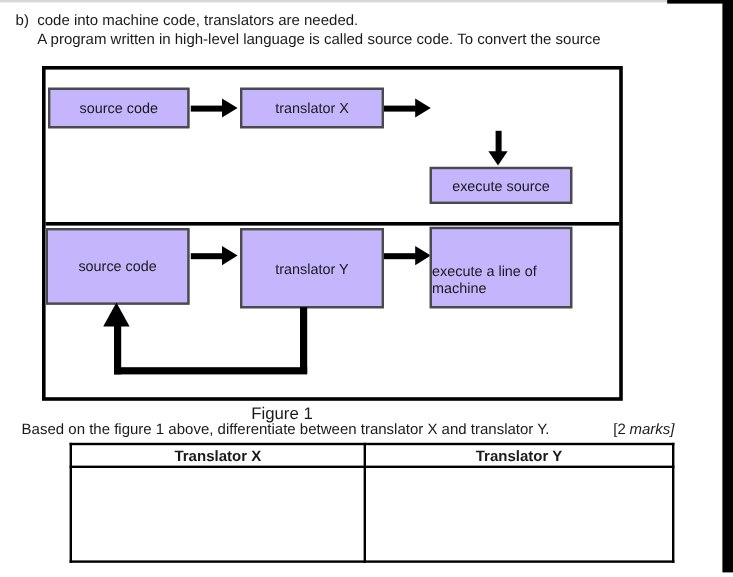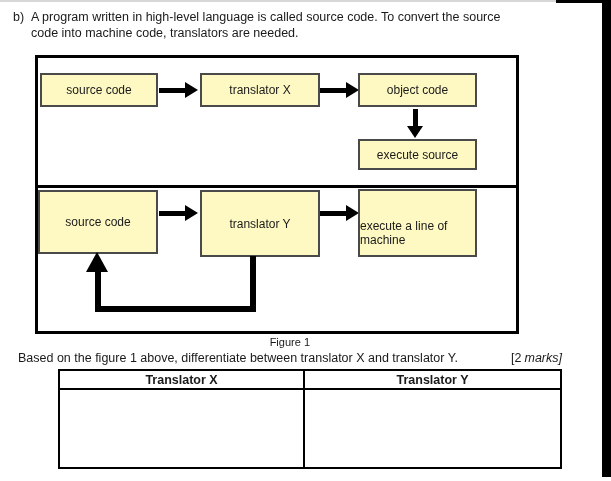--- a/index.html
+++ b/index.html
@@ -28,21 +28,21 @@
     border: 3px solid #000; box-sizing: border-box;
     background: #fff;
   }
   .figure-divider {
     position: absolute; left: 0; right: 0; top: 127px; height: 3px;
     background: #000;
   }
   
   .fbox {
     position: absolute; box-sizing: border-box;
-    border: 2px solid #4a4a4a; background: #fef9c3;
+    border: 2px solid #4a4a4a; background: #c4b5fd;
     display: flex; align-items: center; justify-content: center;
     font-size: 12px; text-align: center; line-height: 14px;
   }
   #box-src1 { left: 40px;  top: 73px;  width: 118px; height: 34px; }
   #box-trx  { left: 200px; top: 73px;  width: 120px; height: 34px; }
   #box-obj  { left: 358px; top: 73px;  width: 119px; height: 34px; }
   #box-exe  { left: 358px; top: 139px; width: 119px; height: 31px; }
   #box-src2 { left: 38px;  top: 190px; width: 120px; height: 64px; }
   #box-try  { left: 200px; top: 190px; width: 120px; height: 67px; }
   #box-exl  { left: 358px; top: 189px; width: 119px; height: 68px;
@@ -68,21 +68,21 @@
   .loop-seg { position: absolute; background: #000; }
   #loop-down  { left: 250px; top: 256px; width: 6px; height: 55px; }
   #loop-horiz { left: 95px;  top: 306px; width: 161px; height: 6px; }
   #loop-up    { left: 95px;  top: 270px; width: 6px;  height: 42px; }
   #loop-head  { position: absolute; left: 86px; top: 252px; width: 0; height: 0;
                 border-left: 11px solid transparent; border-right: 11px solid transparent;
                 border-bottom: 20px solid #000; }
   
   .figure-caption {
     position: absolute; left: 160px; top: 336px; width: 150px;
-    text-align: right; font-size: 11px;
+    text-align: center; font-size: 14px;
   }
   .task-line {
     position: absolute; left: 18px; top: 351px; width: 544px;
     font-size: 12.5px; display: flex; justify-content: space-between; white-space: nowrap; align-items: center;
   }
   .marks { white-space: nowrap; margin-left: 48px; }
   .marks .marks-word { font-style: italic; margin-left: 3px; }
   
   .answer-table {
     position: absolute; left: 58px; top: 369px;
@@ -102,39 +102,38 @@
   #scan-line-top    { position: absolute; left: 556px; top: 0; width: 55px; height: 3px; background: #000; }
   #scan-noise-top   { position: absolute; left: 0; top: 0; width: 611px; height: 2px; background: #d7d7d7; }
 </style>
 </head>
 <body>
 
 <div id="page">
 
   <div class="intro-label">b)</div>
   <div class="intro-text">
+    <div>code into machine code, translators are needed.</div>
     <div>A program written in high-level language is called source code. To convert the source</div>
-    <div>code into machine code, translators are needed.</div>
   </div>
 
   <div class="figure-box">
     <div class="figure-divider"></div>
   </div>
 
   <div class="fbox" id="box-src1">source code</div>
   <div class="harrow" id="arrow-ab">
     <div class="shaft"></div>
     <div class="head"></div>
   </div>
   <div class="fbox" id="box-trx">translator X</div>
   <div class="harrow" id="arrow-bc">
     <div class="shaft"></div>
     <div class="head"></div>
   </div>
-  <div class="fbox" id="box-obj">object code</div>
   <div class="varrow" id="arrow-cd">
     <div class="shaft"></div>
     <div class="head"></div>
   </div>
   <div class="fbox" id="box-exe">execute source</div>
 
   <div class="fbox" id="box-src2">source code</div>
   <div class="harrow" id="arrow-ef">
     <div class="shaft"></div>
     <div class="head"></div>

